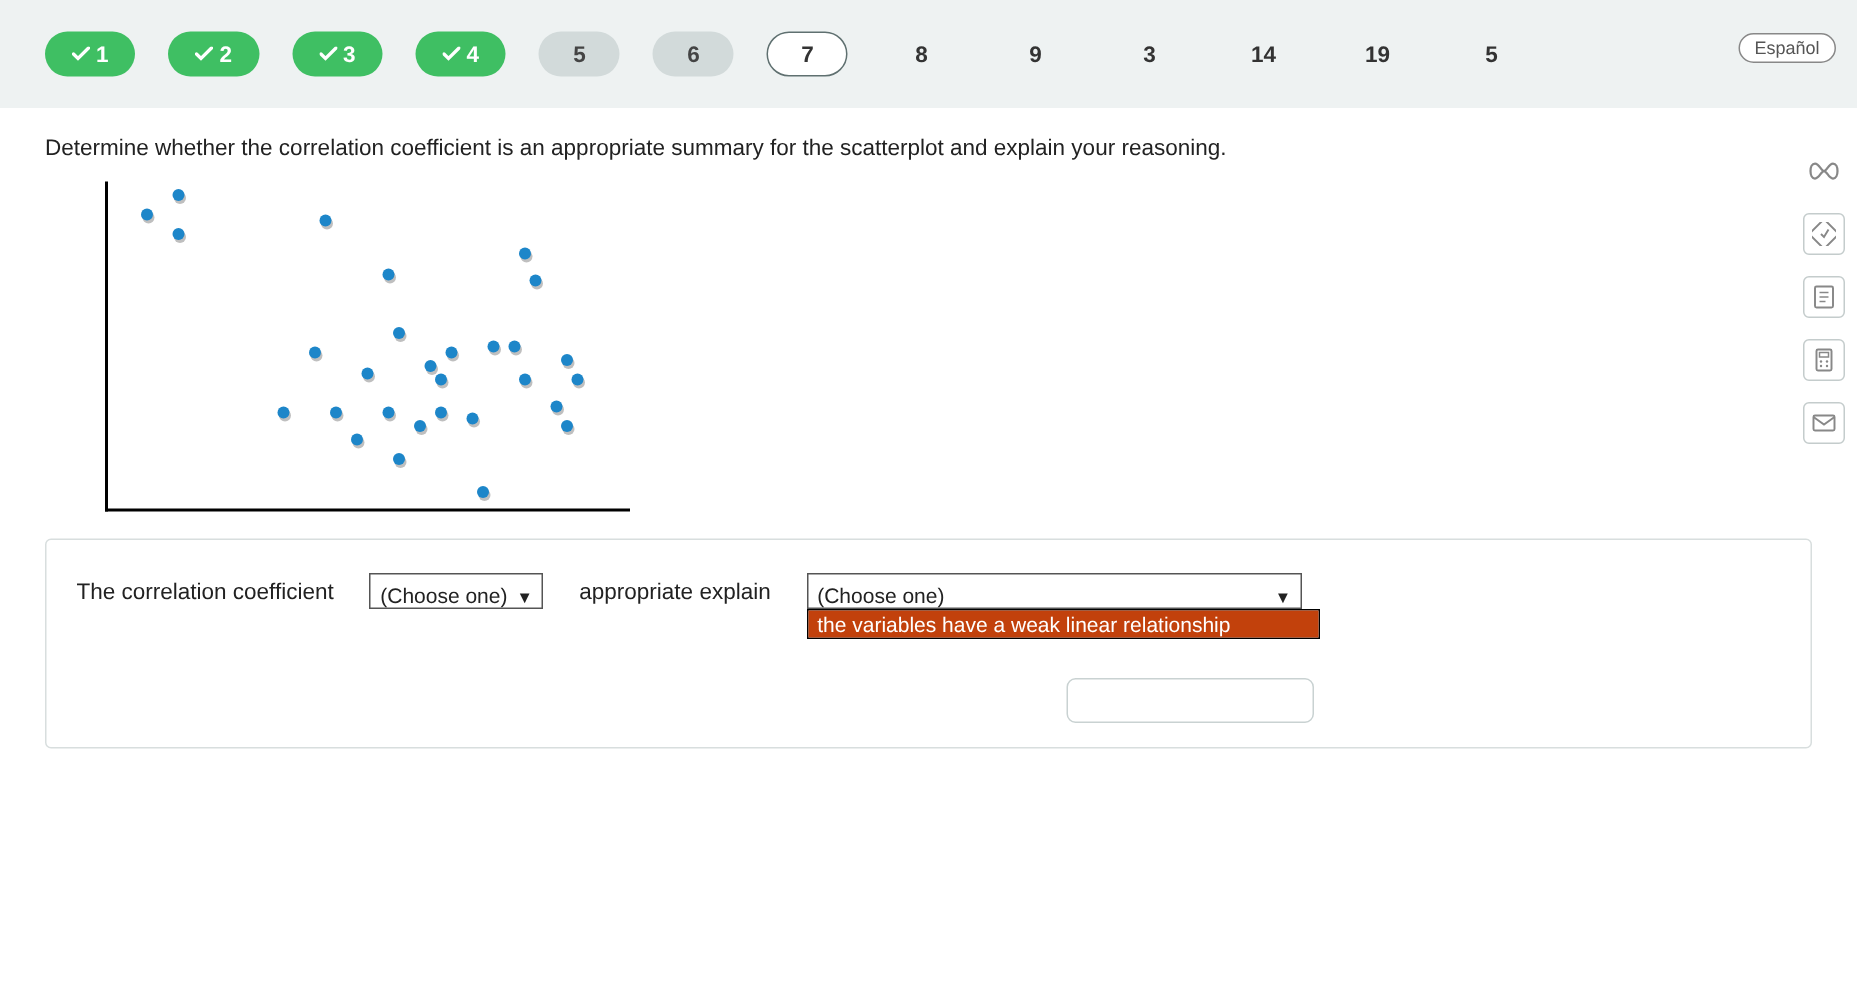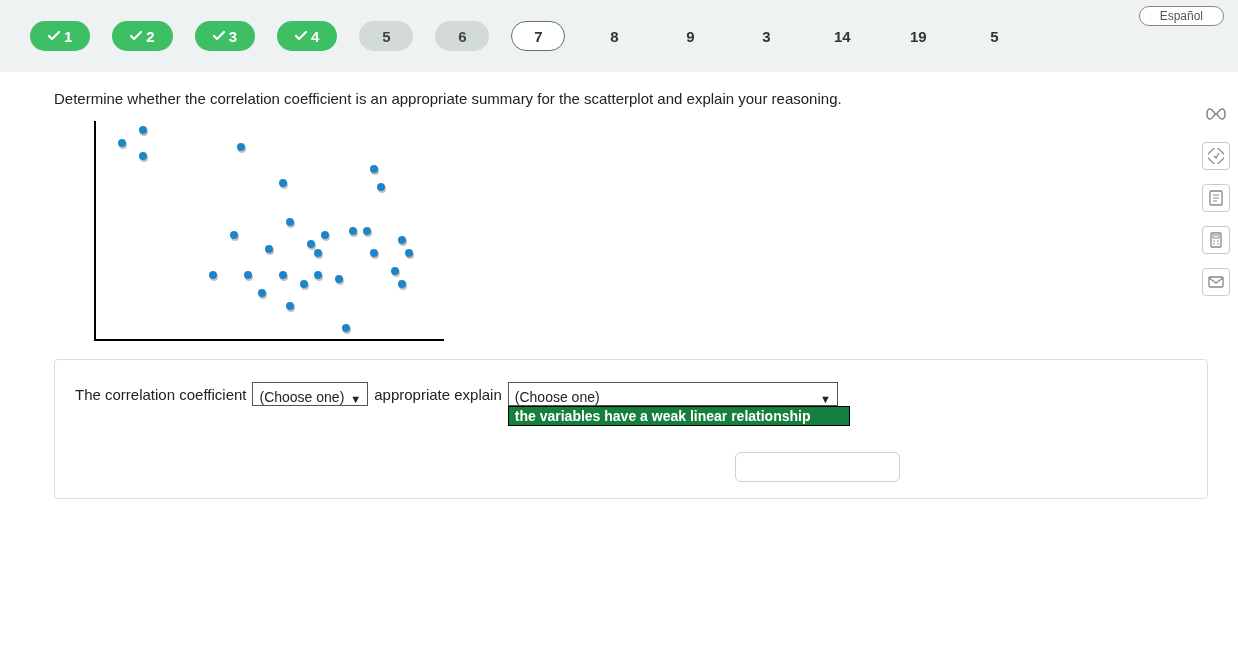--- a/index.html
+++ b/index.html
@@ -3,35 +3,35 @@
 <meta charset="utf-8">
 <style>
   * { box-sizing: border-box; margin: 0; padding: 0; }
   body { font-family: Arial, Helvetica, sans-serif; background: #fff; width: 1238px; height: 670px; overflow: hidden; position: relative; }
   .topbar { background: #eef2f2; height: 72px; display: flex; align-items: center; padding: 0 30px; gap: 22px; position: relative; }
   .pill { height: 30px; border-radius: 15px; display: flex; align-items: center; justify-content: center; padding: 0 18px; font-size: 15px; font-weight: bold; cursor: pointer; border: none; min-width: 54px; }
   .pill.done { background: #3fbf63; color: #fff; }
   .pill.grey { background: #d2dada; color: #444; }
   .pill.current { background: #fff; border: 1px solid #5f7070; color: #333; }
   .pill.plain { background: transparent; color: #333; }
-  .lang { position: absolute; top: 6px; right: 14px; border: 1px solid #888; border-radius: 12px; padding: 2px 20px; font-size: 12px; color: #555; background: #fff; cursor: pointer; }
-  .content { padding: 18px 30px; position: relative; margin-left: 24px; }
+  .lang { position: absolute; top: 22px; right: 14px; border: 1px solid #888; border-radius: 12px; padding: 2px 10px; font-size: 12px; color: #555; background: #fff; cursor: pointer; }
+  .content { padding: 18px 30px; position: relative; }
   .prompt { font-size: 15px; color: #222; margin-bottom: 14px; }
   .scatter-box { width: 360px; height: 220px; position: relative; margin-left: 30px; margin-bottom: 18px; }
   .axis-y { position: absolute; left: 10px; top: 0; bottom: 0; width: 2px; background: #000; }
   .axis-x { position: absolute; left: 10px; right: 0; bottom: 0; height: 2px; background: #000; }
   .pt { position: absolute; width: 8px; height: 8px; border-radius: 50%; background: #1d86c9; box-shadow: 1px 2px 0 0 rgba(0,0,0,0.25); }
   .answer-card { border: 1px solid #d8dede; border-radius: 4px; padding: 22px 20px 92px 20px; margin-top: 18px; position: relative; }
-  .sentence { font-size: 15px; color: #222; display: flex; flex-wrap: wrap; align-items: center; gap: 6px; }
+  .sentence { font-size: 15px; color: #222; display: flex; flex-wrap: wrap; align-items: center; gap: 24px; }
   .select-wrap { display: inline-flex; align-items: flex-end; border: 1px solid #555; background: #fff; height: 24px; padding: 0 6px; font-size: 14px; cursor: pointer; position: relative; }
   .select-wrap .caret { margin-left: 6px; font-size: 11px; }
   .select2 { width: 330px; justify-content: space-between; }
   .dropdown { position: absolute; top: 23px; left: -1px; width: 342px; border: 1px solid #000; background: #fff; z-index: 10; }
   .dropdown .opt { padding: 1px 6px; font-size: 14px; color: #222; white-space: nowrap; cursor: pointer; }
-  .dropdown .opt.hl { background: #15803d; color: #fff; font-weight: bold; }
+  .dropdown .opt.hl { background: #c2410c; color: #fff; }
   .toolbox { position: absolute; right: 0; top: 100px; width: 44px; display: flex; flex-direction: column; gap: 14px; align-items: center; }
   .tool-btn { width: 28px; height: 28px; border: 1px solid #c4cccc; border-radius: 4px; display: flex; align-items: center; justify-content: center; background: #fff; cursor: pointer; color: #555; }
   .tool-btn.noborder { border: none; }
   .ghost-btn { position: absolute; bottom: 16px; left: 680px; width: 165px; height: 30px; border: 1px solid #c9d2d2; border-radius: 6px; background: #fff; }
 </style>
 </head>
 <body>
 
 <div class="topbar">
 

